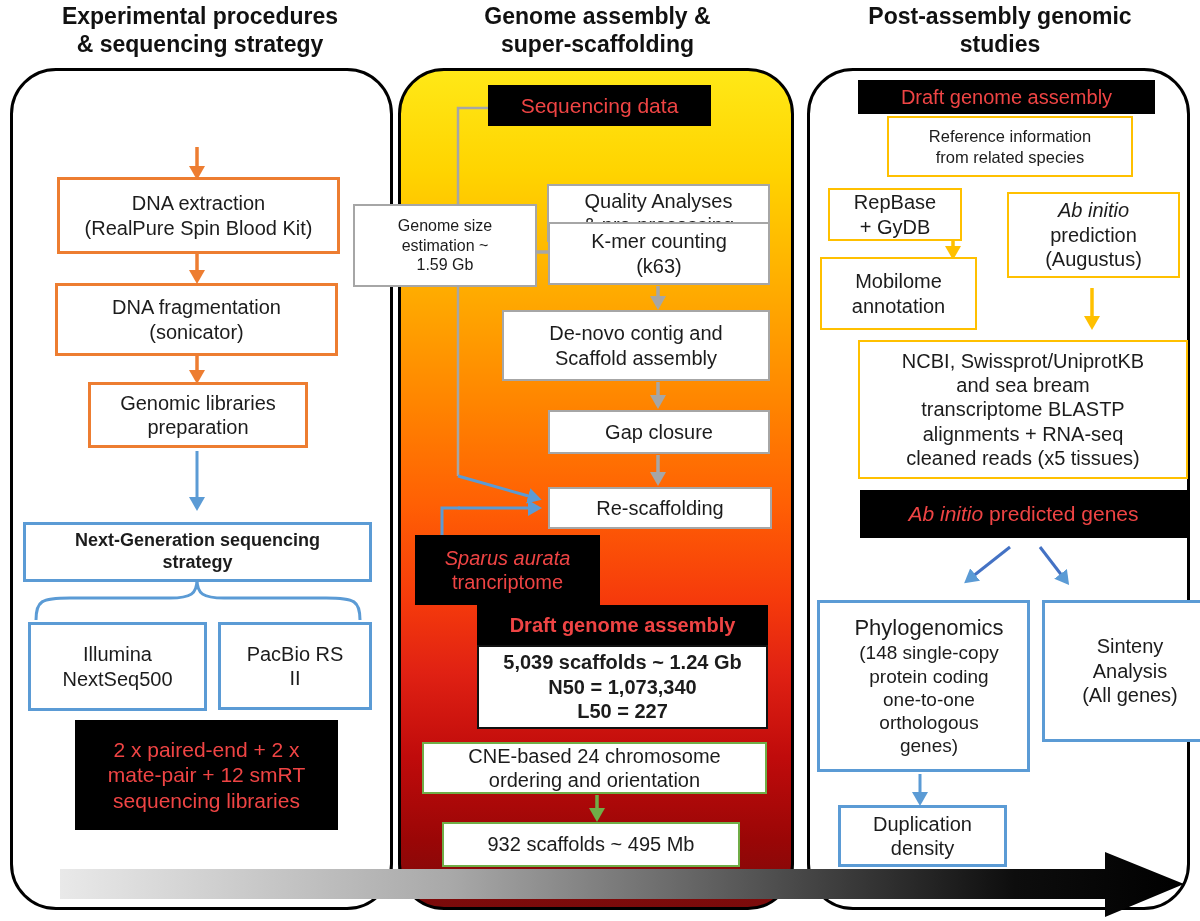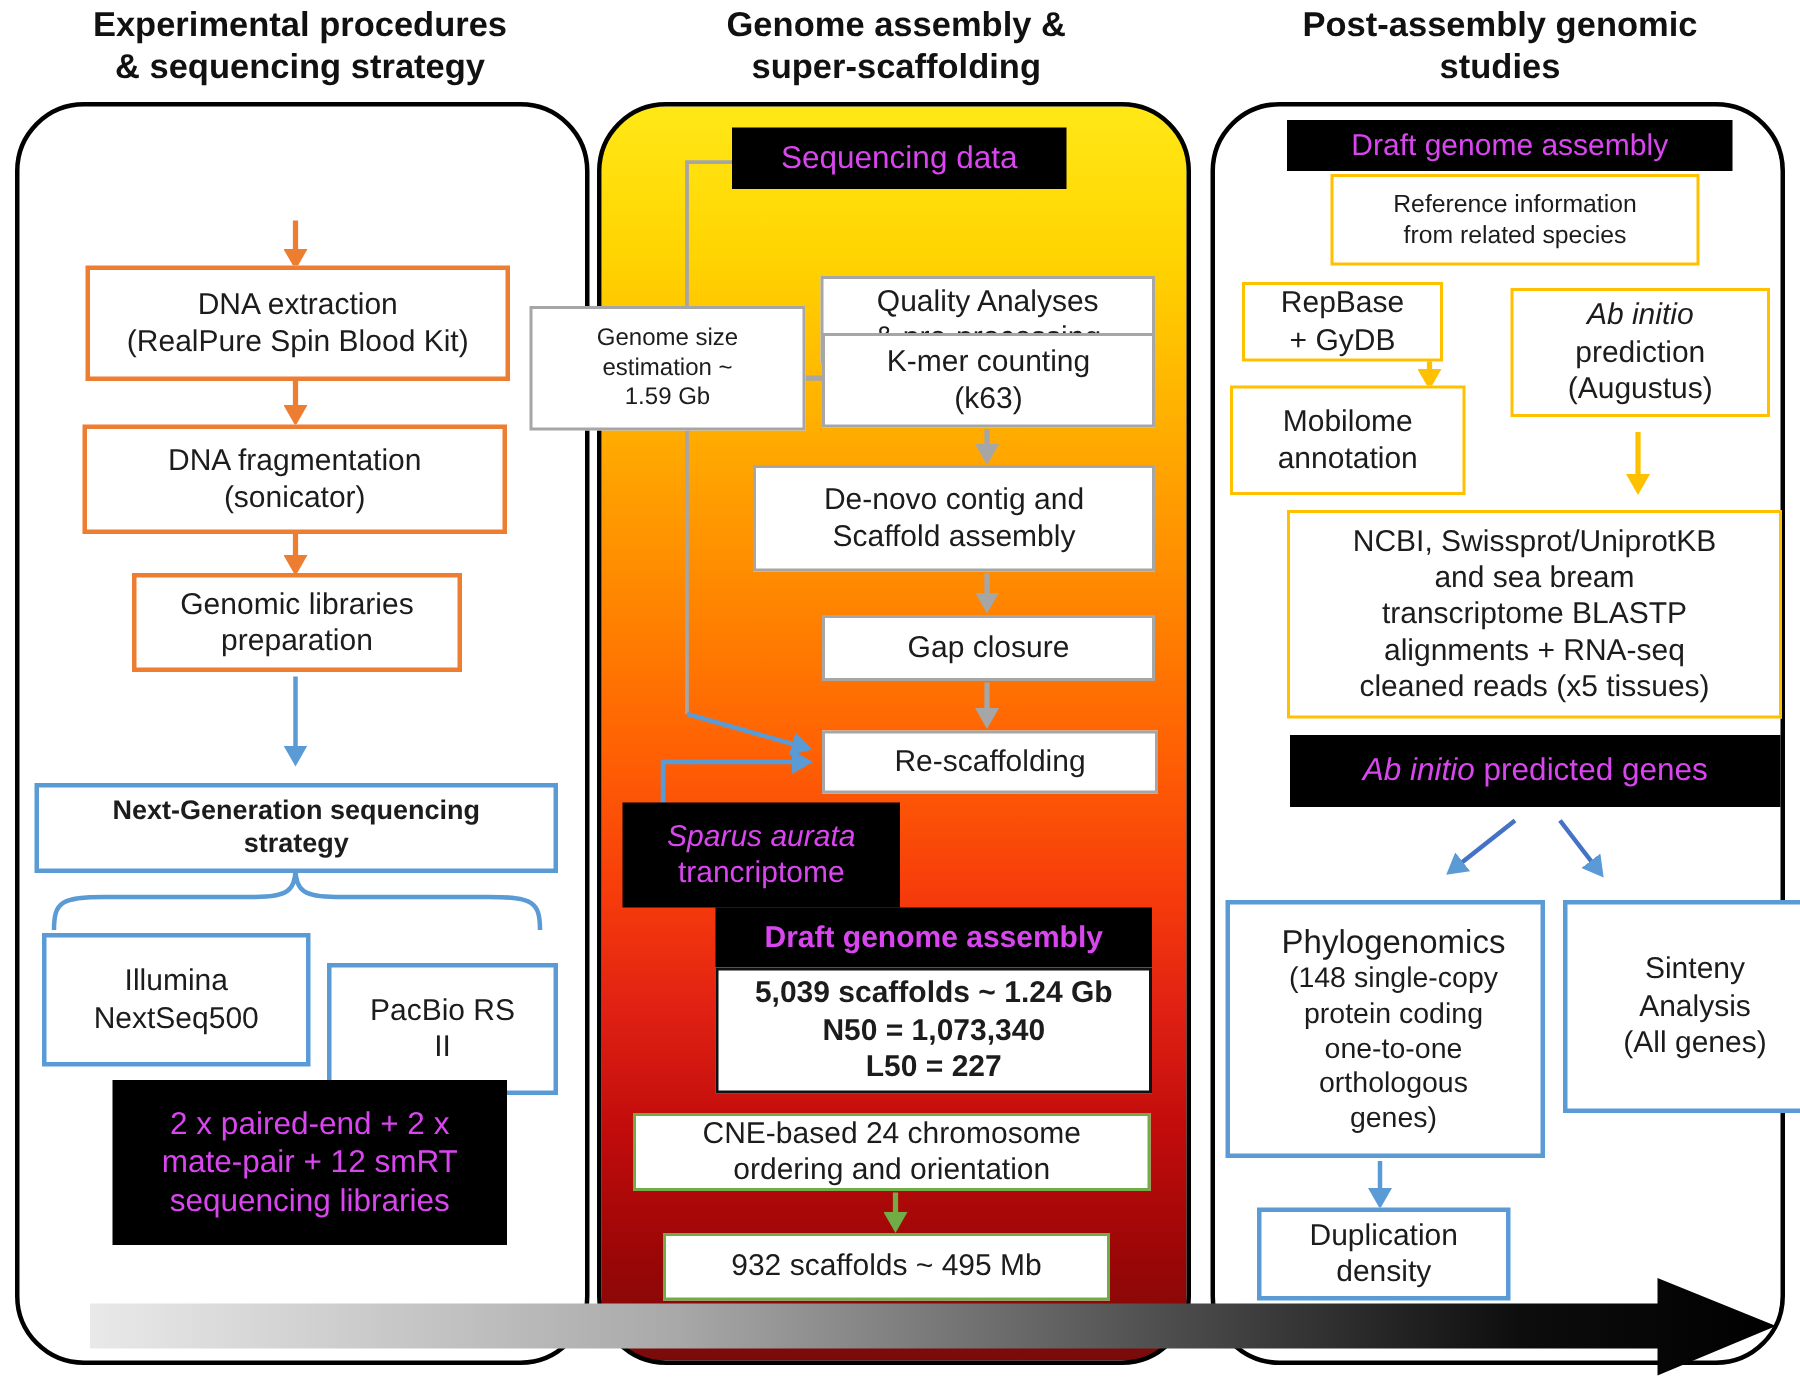--- a/index.html
+++ b/index.html
@@ -21,21 +21,21 @@
 
   .box { position:absolute; z-index:3; display:flex; flex-direction:column;
          align-items:center; justify-content:center; text-align:center;
          font-size:20px; line-height:1.22; color:#1c1c1c; background:#fff; }
   .pre { white-space:pre-line; }
   .orange { border:3px solid #ED7D31; }
   .blue   { border:3px solid #5B9BD5; }
   .gold   { border:2.5px solid #FFC000; }
   .green  { border:2.5px solid #70AD47; }
   .grayb  { border:2.5px solid #A6A6A6; }
-  .blackbox { background:#000; color:#d946ef; border:none; }
+  .blackbox { background:#000; color:#ef4444; border:none; }
   .bold { font-weight:bold; }
   .it { font-style:italic; }
   .blk { display:block; }
 </style>
 </head>
 <body>
 
 <div id="canvas">
 
   <div class="col-title" style="left:20px;width:360px;">Experimental procedures
@@ -100,21 +100,21 @@
   <div class="box orange pre" style="left:57px;top:177px;width:283px;height:77px;">DNA extraction
 (RealPure Spin Blood Kit)</div>
   <div class="box orange pre" style="left:55px;top:283px;width:283px;height:73px;">DNA fragmentation
 (sonicator)</div>
   <div class="box orange pre" style="left:88px;top:382px;width:220px;height:66px;">Genomic libraries
 preparation</div>
   <div class="box blue pre bold" style="left:23px;top:522px;width:349px;height:60px;font-size:18px;">Next-Generation sequencing
 strategy</div>
   <div class="box blue pre" style="left:28px;top:622px;width:179px;height:89px;">Illumina
 NextSeq500</div>
-  <div class="box blue pre" style="left:218px;top:622px;width:154px;height:88px;margin-top:20px;">PacBio RS
+  <div class="box blue pre" style="left:218px;top:622px;width:154px;height:88px;">PacBio RS
 II</div>
   <div class="box blackbox pre" style="left:75px;top:720px;width:263px;height:110px;font-size:21px;">2 x paired-end + 2 x
 mate-pair + 12 smRT
 sequencing libraries</div>
 
   <div class="box blackbox grayb" style="left:488px;top:85px;width:223px;height:41px;font-size:21px;">
     <span>Sequencing data</span>
     </div>
   <div class="box grayb pre" style="left:547px;top:140px;width:223px;height:58px;margin-top:44px;">Quality Analyses
 &amp; pre-processing</div>

